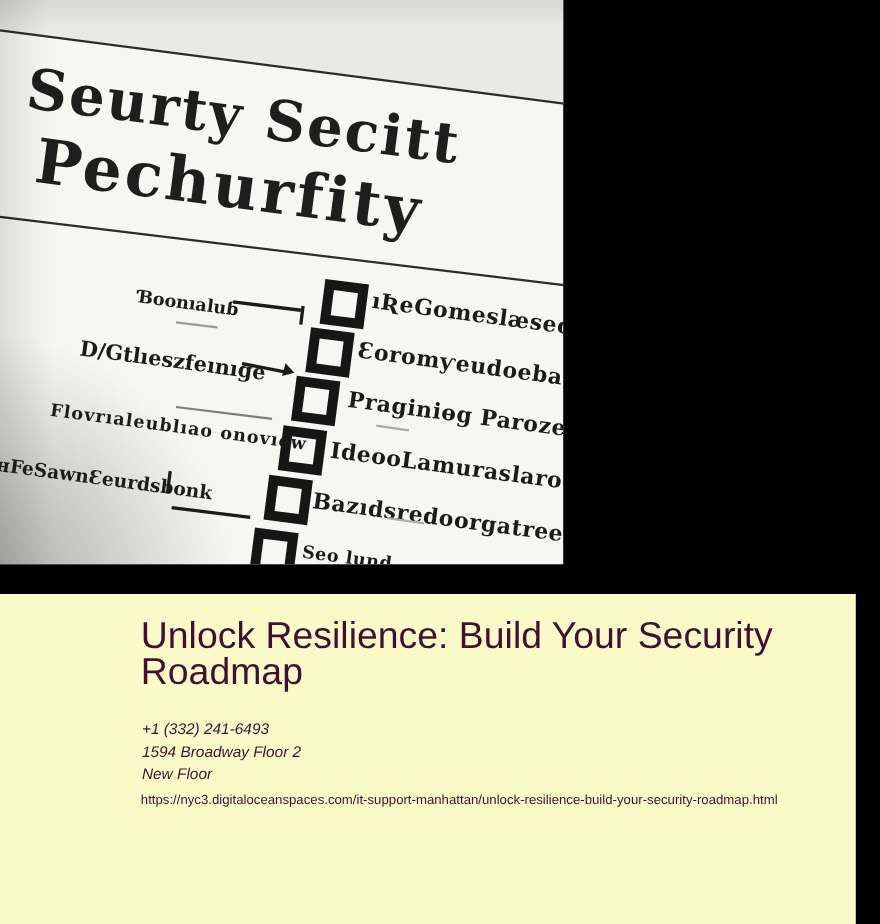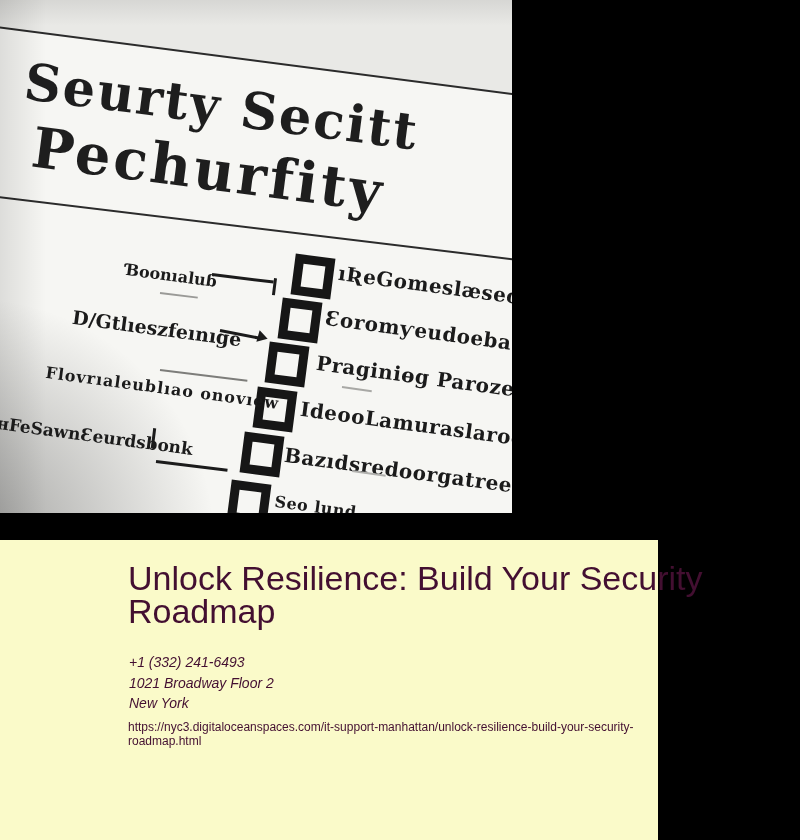--- a/index.html
+++ b/index.html
@@ -73,21 +73,21 @@
          border-left:10px solid #1b1b1b; border-top:6px solid transparent;
          border-bottom:6px solid transparent; transform:rotate(16deg); }
   .c3  { left:160px; top:369px; width:88px; height:2px; background:#7d7d7a; transform:rotate(7deg); }
   .c4v { left:152px; top:428px; width:3px; height:20px; transform:rotate(7deg); }
   .c4h { left:156px; top:460px; width:72px; height:3px; transform:rotate(7deg); }
   .f1  { left:342px; top:386px; width:30px; height:2px; background:#a8a8a5; transform:rotate(8deg); }
   .f2  { left:352px; top:470px; width:34px; height:2px; background:#b0b0ad; transform:rotate(8deg); }
 
   
   .info {
-    position:absolute; left:0; top:540px; width:658px; height:300px;
+    position:absolute; left:0; top:540px; width:778px; height:300px;
     background:#fafac9; color:#430f31;
   }
   .info-title {
     margin:22px 0 0 128px; width:600px;
     font-size:34px; line-height:33px; font-weight:400;
   }
   .info-company { margin:8px 0 0 129px; font-size:19px; line-height:19px; font-weight:bold; }
   .info-contact { margin:24px 0 0 129px; font-size:14px; line-height:20.5px;font-style:italic; }
   .info-url { margin:6px 0 0 128px; font-size:12px; line-height:14px; }
 </style>
@@ -131,17 +131,17 @@
   <div class="line c4v"></div>
   <div class="line c4h"></div>
   <div class="line f1"></div>
   <div class="line f2"></div>
 </div>
 
 <div class="info">
   <div class="info-title">Unlock Resilience: Build Your Security Roadmap</div>
   <div class="info-contact">
     <div>+1 (332) 241-6493</div>
-    <div>1021 Broadway Floor 2</div>
-    <div>New York</div>
+    <div>1594 Broadway Floor 2</div>
+    <div>New Floor</div>
   </div>
   <div class="info-url">https://nyc3.digitaloceanspaces.com/it-support-manhattan/unlock-resilience-build-your-security-roadmap.html</div>
 </div>
 
 </body></html>

